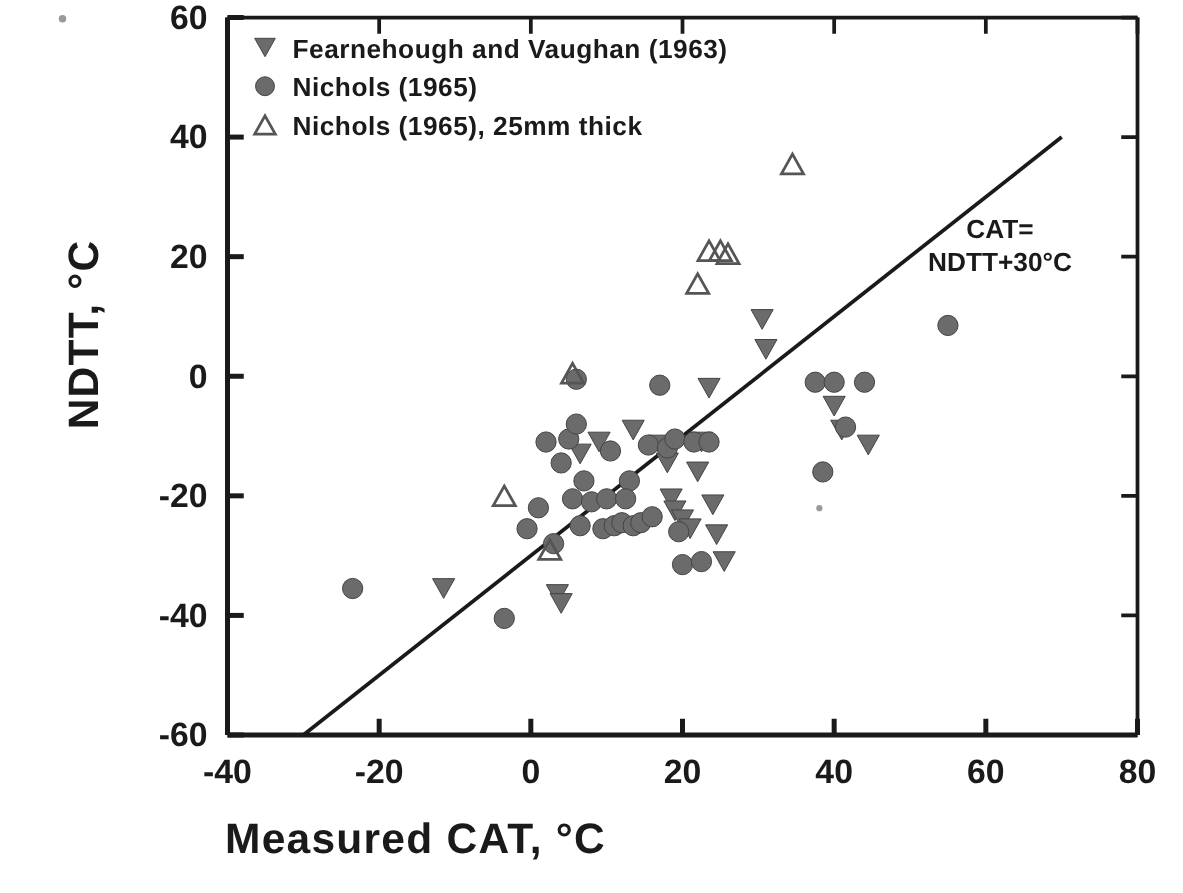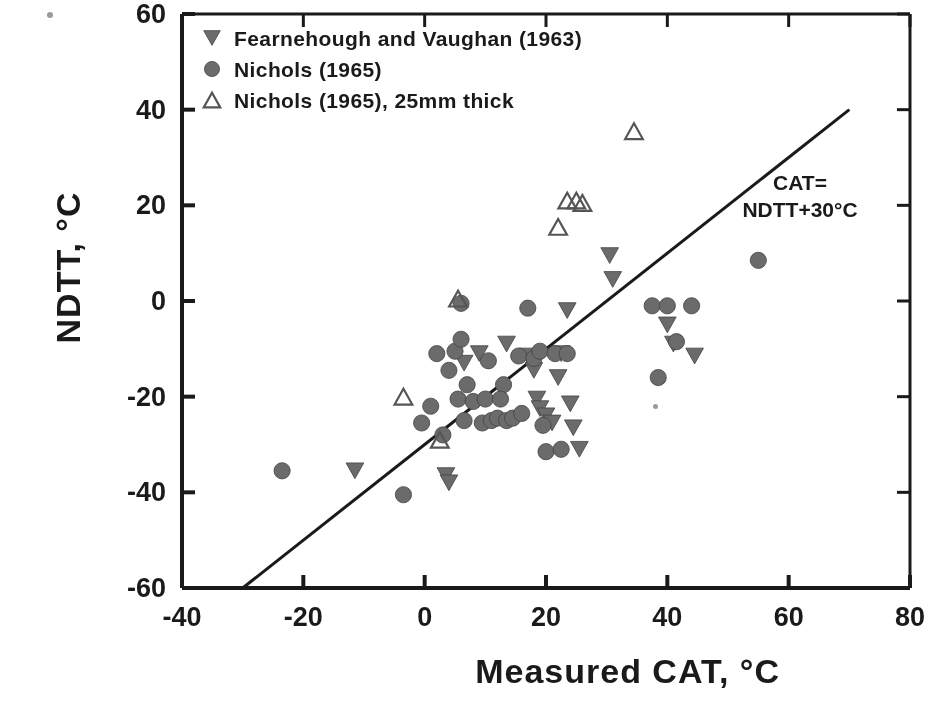--- a/index.html
+++ b/index.html
@@ -32,21 +32,21 @@
     letter-spacing: 1px;
     transform: rotate(-90deg);
     transform-origin: center center;
     color: #1a1a1a;
   }
   .axis-title-x {
     position: absolute;
     left: 180px;
     top: 652px;
     width: 600px;
-    text-align: right;
+    text-align: left;
     font-size: 34px;
     font-weight: bold;
     letter-spacing: 1px;
     color: #1a1a1a;
   }
   svg { display: block; }
   .tick-label {
     font-family: "Liberation Sans", sans-serif;
     font-size: 27px;
     font-weight: bold;

